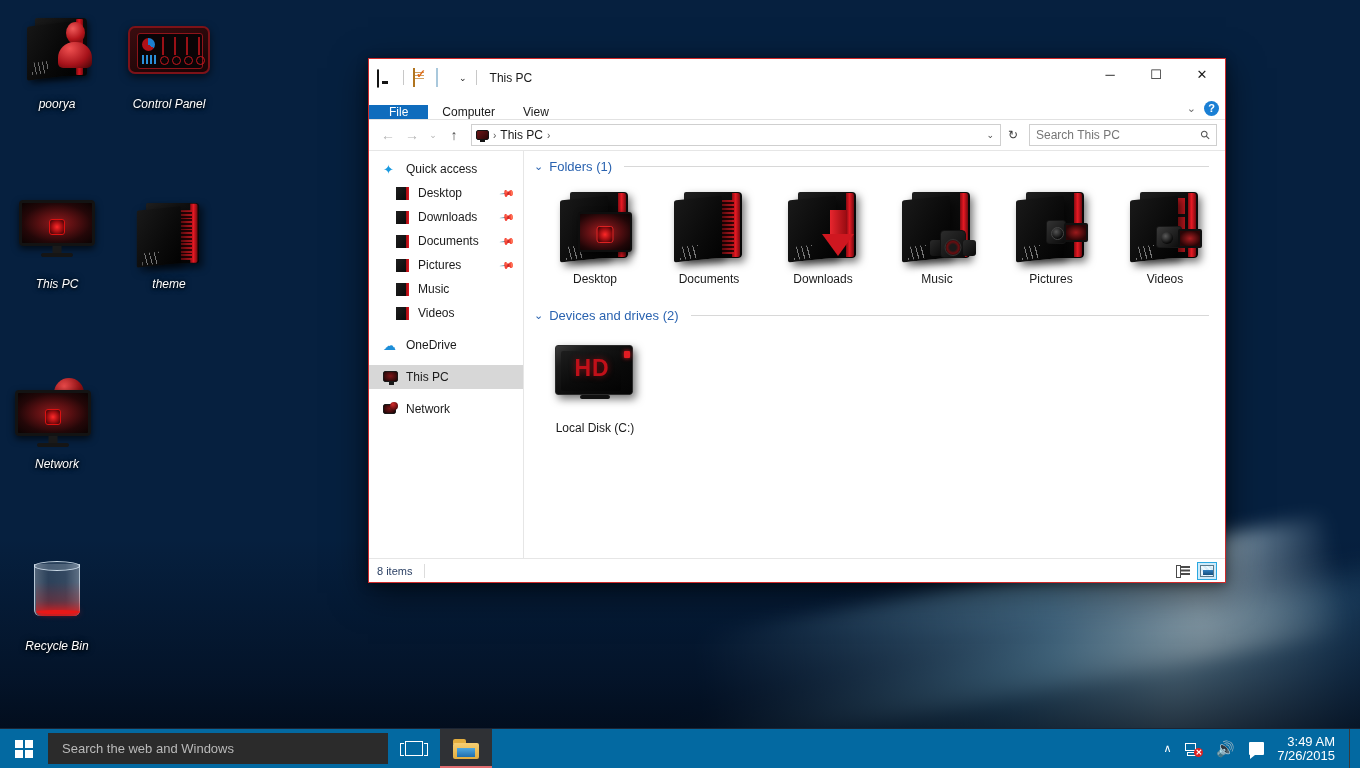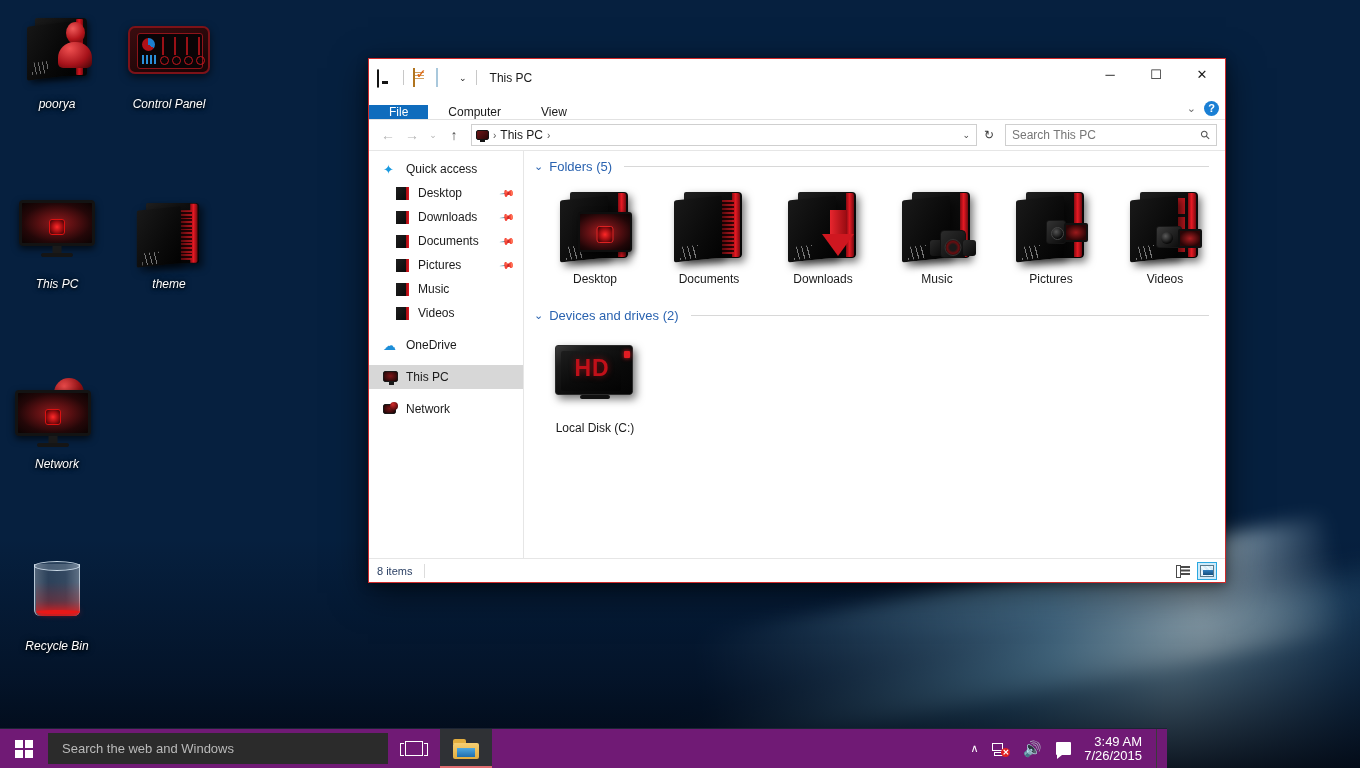--- a/index.html
+++ b/index.html
@@ -121,21 +121,21 @@
   .wbtn {
     width: 46px; height: 30px; display:flex; align-items:center; justify-content:center;
     font-size: 13px; color:#1a1a1a; cursor:default;
   }
 
   .ribbon {
     height: 24px; background:#fff; display:flex; align-items:flex-end;
     position: relative; flex:none; border-bottom:1px solid #e2e2e2;
   }
   .rtab {
-    padding: 0 20px; display:flex; align-items:center; font-size:12px;
+    padding: 0 14px; display:flex; align-items:center; font-size:12px;
     color:#1a1a1a; cursor:default;
   }
   .rtab.file { background:#0f6cbd; color:#fff; font-weight:normal; padding:0 20px; }
   .ribbon-right { position:absolute; right:6px; top:0; height:24px; display:flex; align-items:center; gap:8px; }
   .chev { font-size:11px; color:#6d6d6d; }
   .helpb {
     width:15px;height:15px;border-radius:50%;background:#1a7fd4;color:#fff;
     font-size:11px; font-weight:bold; display:flex;align-items:center;justify-content:center;
   }
 
@@ -147,21 +147,21 @@
     flex:1; height:22px; border:1px solid #cfcfcf; background:#fff;
     display:flex; align-items:center; padding:0 4px; font-size:12px; color:#1a1a1a; gap:4px;
     margin-left:4px;
   }
   .addr .mini-mon { width:13px;height:10px;background:linear-gradient(135deg,#6d1516,#2a0708);border:1.5px solid #141414;border-radius:2px;position:relative;}
   .addr .mini-mon:after{content:"";position:absolute;left:3px;top:9px;width:5px;height:2px;background:#141414;}
   .crumb-sep { color:#555; font-size:10px; }
   .addr-caret { margin-left:auto; font-size:9px; color:#4a4a4a; padding-right:2px; }
   .refresh { width:20px;height:22px;display:flex;align-items:center;justify-content:center;font-size:12px;color:#3a3a3a;}
   .searchbox {
-    width:212px;height:22px;border:1px solid #cfcfcf;background:#fff;
+    width:188px;height:22px;border:1px solid #cfcfcf;background:#fff;
     display:flex;align-items:center;padding:0 6px;font-size:12px;color:#767676;margin-left:4px;
   }
   .searchbox .sicon { margin-left:auto; font-size:12px; color:#555; transform: rotate(-45deg); }
 
   .body { flex:1; display:flex; min-height:0; border-top:1px solid #e6e6e6;}
 
   
   .nav {
     width: 155px; background:#fff; border-right:1px solid #e6e6e6;
     padding-top: 6px; font-size:12px; color:#1a1a1a; overflow:hidden;
@@ -308,22 +308,22 @@
   .vbtn { width:20px;height:18px; display:flex;align-items:center;justify-content:center; }
   .vbtn.on { border:1px solid #2aa8e0; background:#cdeafa; }
   .v-details { width:14px;height:11px; position:relative; }
   .v-details:before{content:"";position:absolute;left:0;top:0;width:3px;height:11px;border:1px solid #4a4a4a;background:#fff;}
   .v-details:after{content:"";position:absolute;left:5px;top:1px;width:9px;height:1.5px;background:#4a4a4a;box-shadow:0 3.5px 0 #4a4a4a,0 7px 0 #4a4a4a;}
   .v-large { width:14px;height:12px; border:1px solid #5a7a8c; background:repeating-linear-gradient(45deg,#d6ecf8 0 2px,#eef7fc 2px 4px); position:relative;}
   .v-large:after{content:"";position:absolute;left:2px;bottom:1px;width:10px;height:5px;background:linear-gradient(to bottom,#2f7fc0,#17507e);}
 
   
   #taskbar {
-    position:absolute; left:0; bottom:0; width:1167px; height:40px;
-    background:#701a75; display:flex; align-items:center;
+    position:absolute; left:0; bottom:0; width:1360px; height:40px;
+    background:#0369a1; display:flex; align-items:center;
     border-top:1px solid #1b2433;
   }
   .startb { width:48px; height:40px; display:flex; align-items:center; justify-content:center; }
   .winlogo { width:18px; height:18px; display:grid; grid-template-columns:1fr 1fr; grid-template-rows:1fr 1fr; gap:2px;}
   .winlogo i { background:#fff; display:block; }
   .tsearch {
     width:340px; height:31px; background:#2b2b2b; display:flex; align-items:center;
     padding:0 14px; color:#b9b9b9; font-size:13px;
   }
   .taskview { width:52px; height:40px; display:flex; align-items:center; justify-content:center; }
@@ -613,21 +613,21 @@
               <span class="nnet"></span>
             </span>
           <span>Network</span>
         </div>
       </div>
 
       <div class="content">
 
         <div class="grouphdr">
           <span class="gchev">⌄</span>
-          <span class="gtitle">Folders (5)</span>
+          <span class="gtitle">Folders (1)</span>
           <span class="gline"></span>
         </div>
 
         <div class="tiles">
           <div class="tile">
             <div class="art">
               <div class="gf">
                   <div class="back">
                     <div class="spine"></div>
                   </div>

